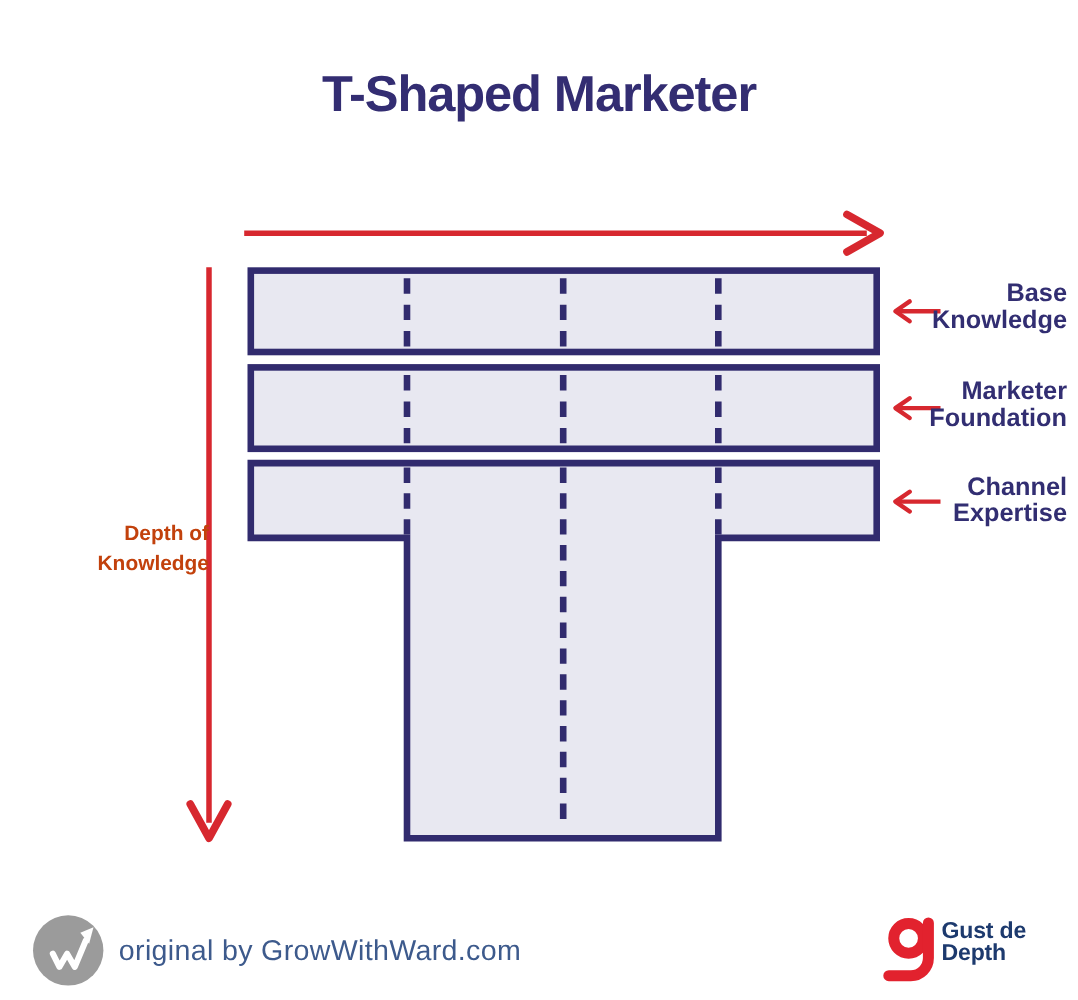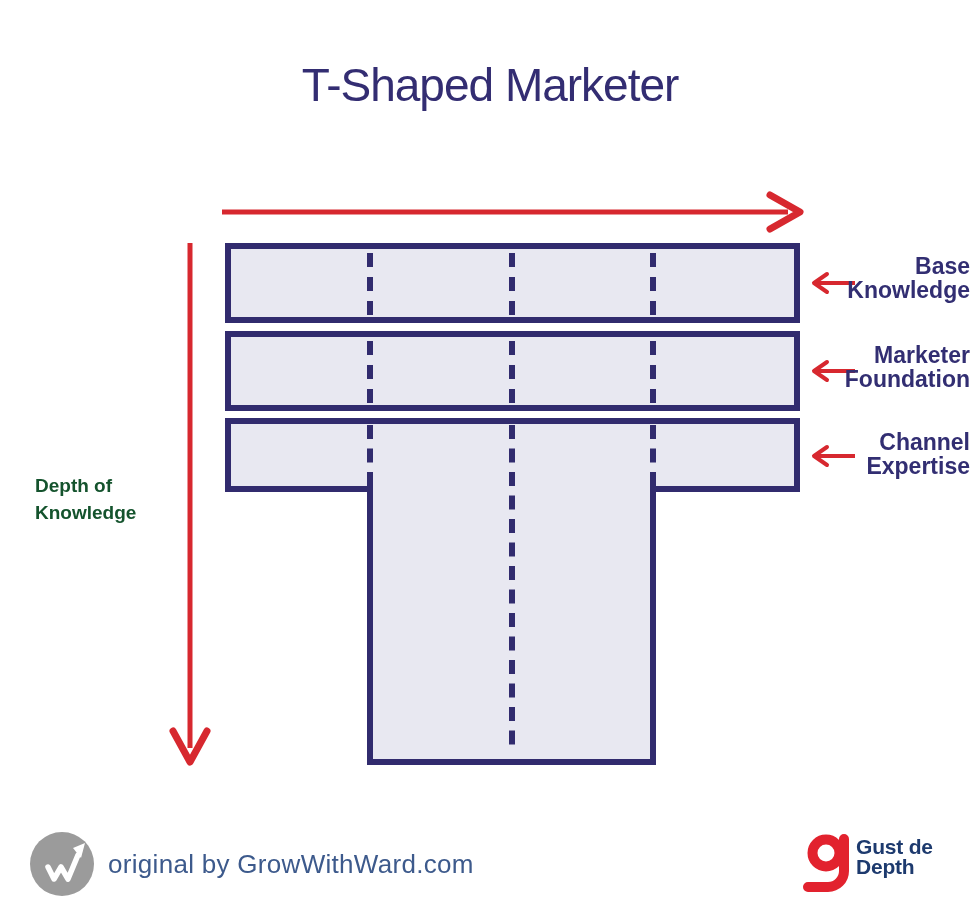--- a/index.html
+++ b/index.html
@@ -4,29 +4,29 @@
 <style>
   html,body { margin:0; padding:0; background:#ffffff; }
   .canvas {
     position:relative; width:980px; height:909px; background:#ffffff;
     overflow:hidden; font-family:"Liberation Sans", sans-serif;
   }
   .diagram-svg { position:absolute; left:0; top:0; }
 
   .title {
     position:absolute; top:58px; left:0; width:980px; text-align:center;
-    font-size:46px; font-weight:400; color:#332d72; letter-spacing:-1px;
+    font-size:46px; font-weight:700; color:#332d72; letter-spacing:-1px;
   }
   .width-label {
     position:absolute; top:164px; left:225px; width:575px; text-align:center;
     font-size:21px; font-weight:700; color:#322e72;
   }
   .depth-label {
-    position:absolute; top:472px; left:35px; width:155px; text-align:left;
-    font-size:19px; font-weight:700; color:#14532d;
+    position:absolute; top:472px; left:35px; width:155px; text-align:right;
+    font-size:19px; font-weight:700; color:#c2410c;
     white-space:pre-line; line-height:27px;
   }
   .annot {
     position:absolute; left:820px; width:150px; text-align:right;
     font-size:23px; font-weight:700; color:#322e72;
     white-space:pre-line; line-height:24px;
   }
   .annot-0 { top:254px; }
   .annot-1 { top:343px; }
   .annot-2 { top:430px; }

